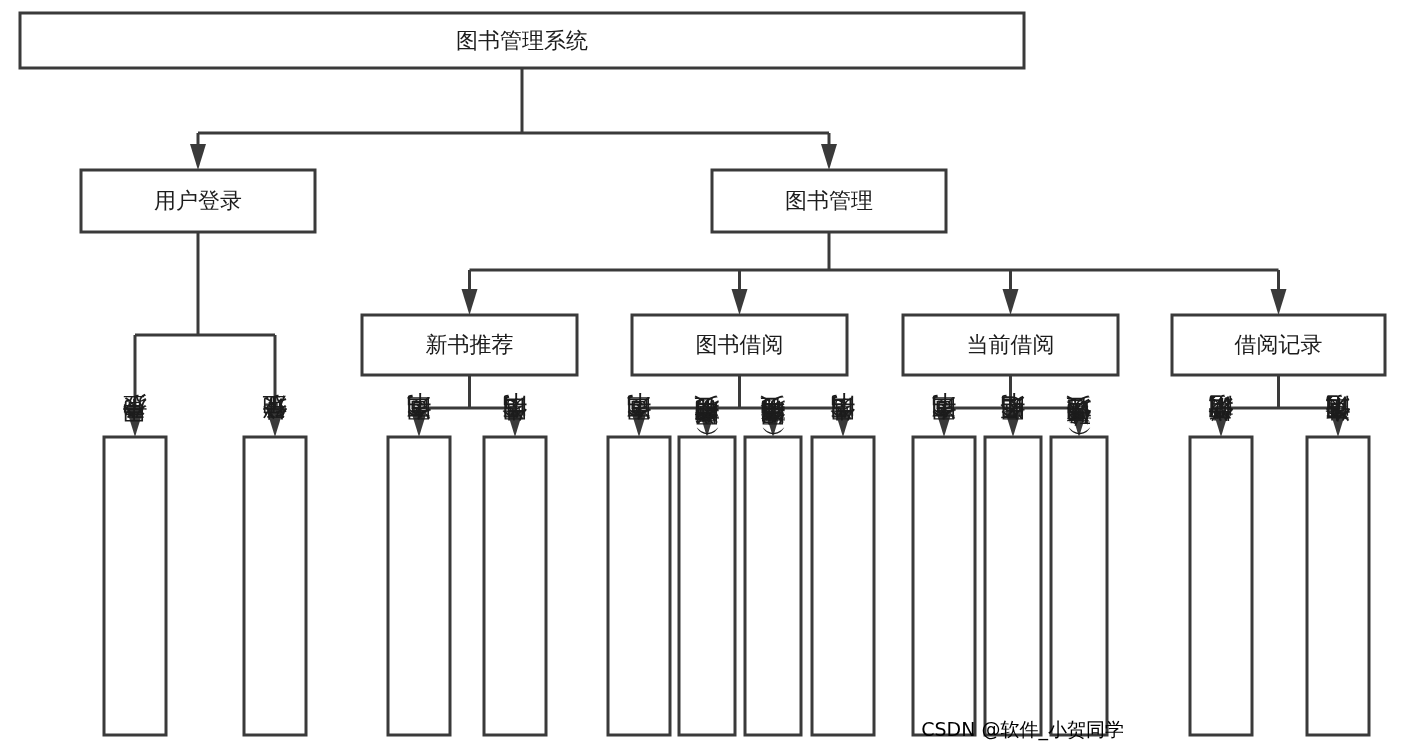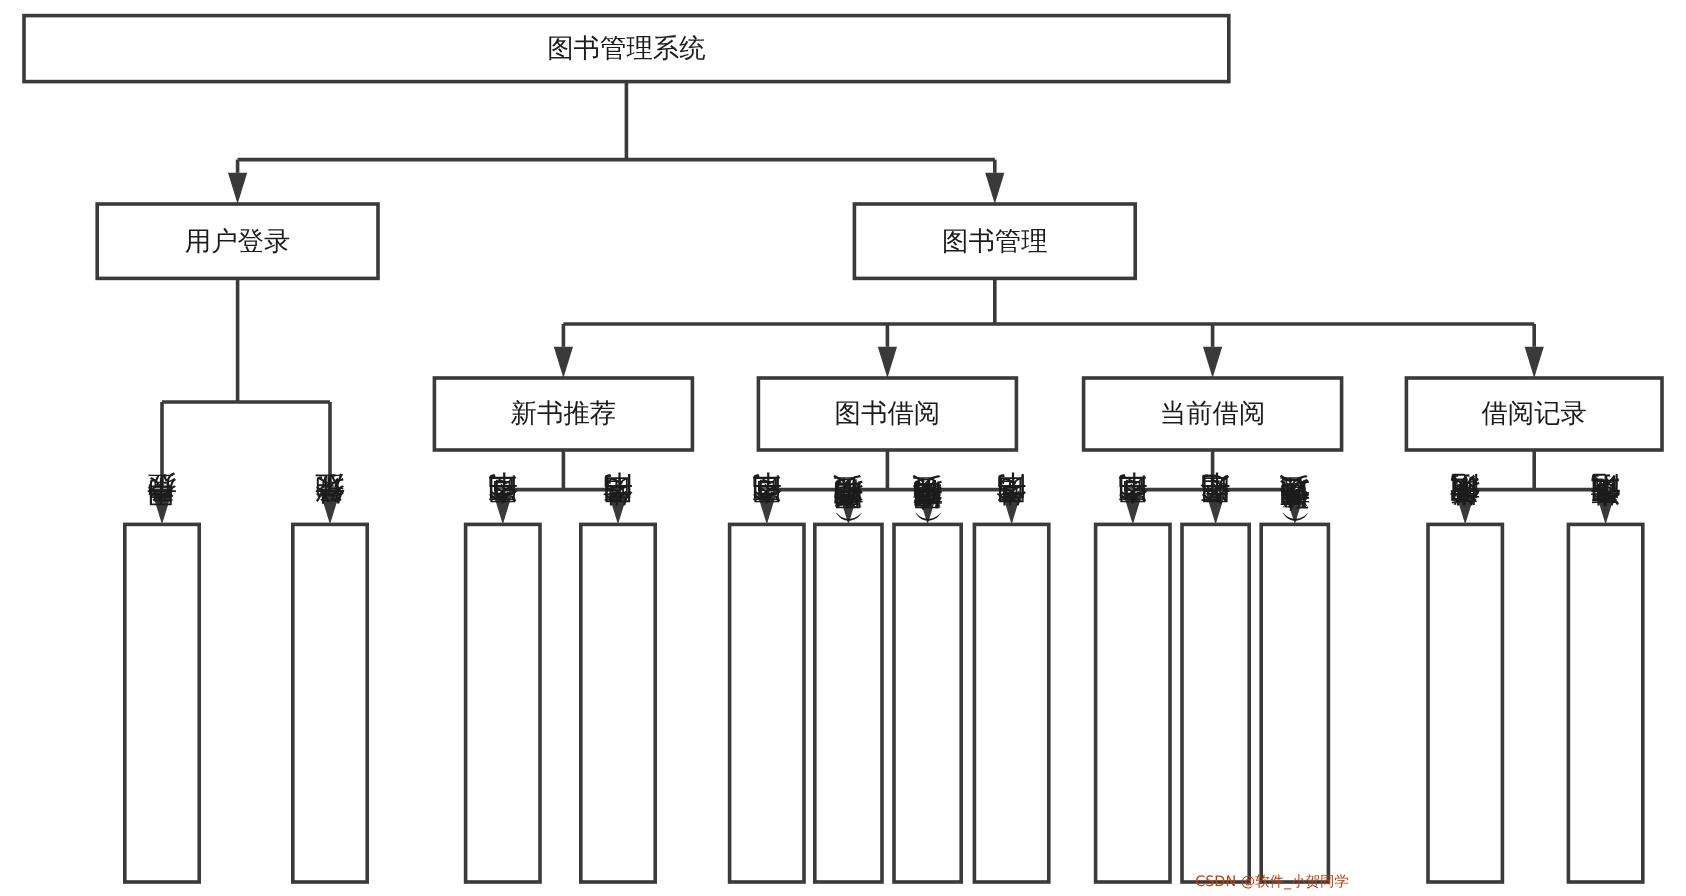--- a/index.html
+++ b/index.html
@@ -63,22 +63,22 @@
     color: #1c1c1c;
     letter-spacing: 1px;
     white-space: nowrap;
     transform: rotate(180deg);
   }
   .watermark {
     position: absolute;
     right: 10px;
     bottom: 4px;
     font-family: "DejaVu Sans", "Liberation Sans", sans-serif;
-    font-size: 12px;
-    color: #c2410c;
+    font-size: 19px;
+    color: #000000;
     white-space: nowrap;
     user-select: none;
   }
 </style>
 </head>
 <body>
 
 <div id="diagram-root">
   <svg class="chart-svg" viewBox="0 0 1405 747" xmlns="http://www.w3.org/2000/svg">
     <g id="connector-layer">

